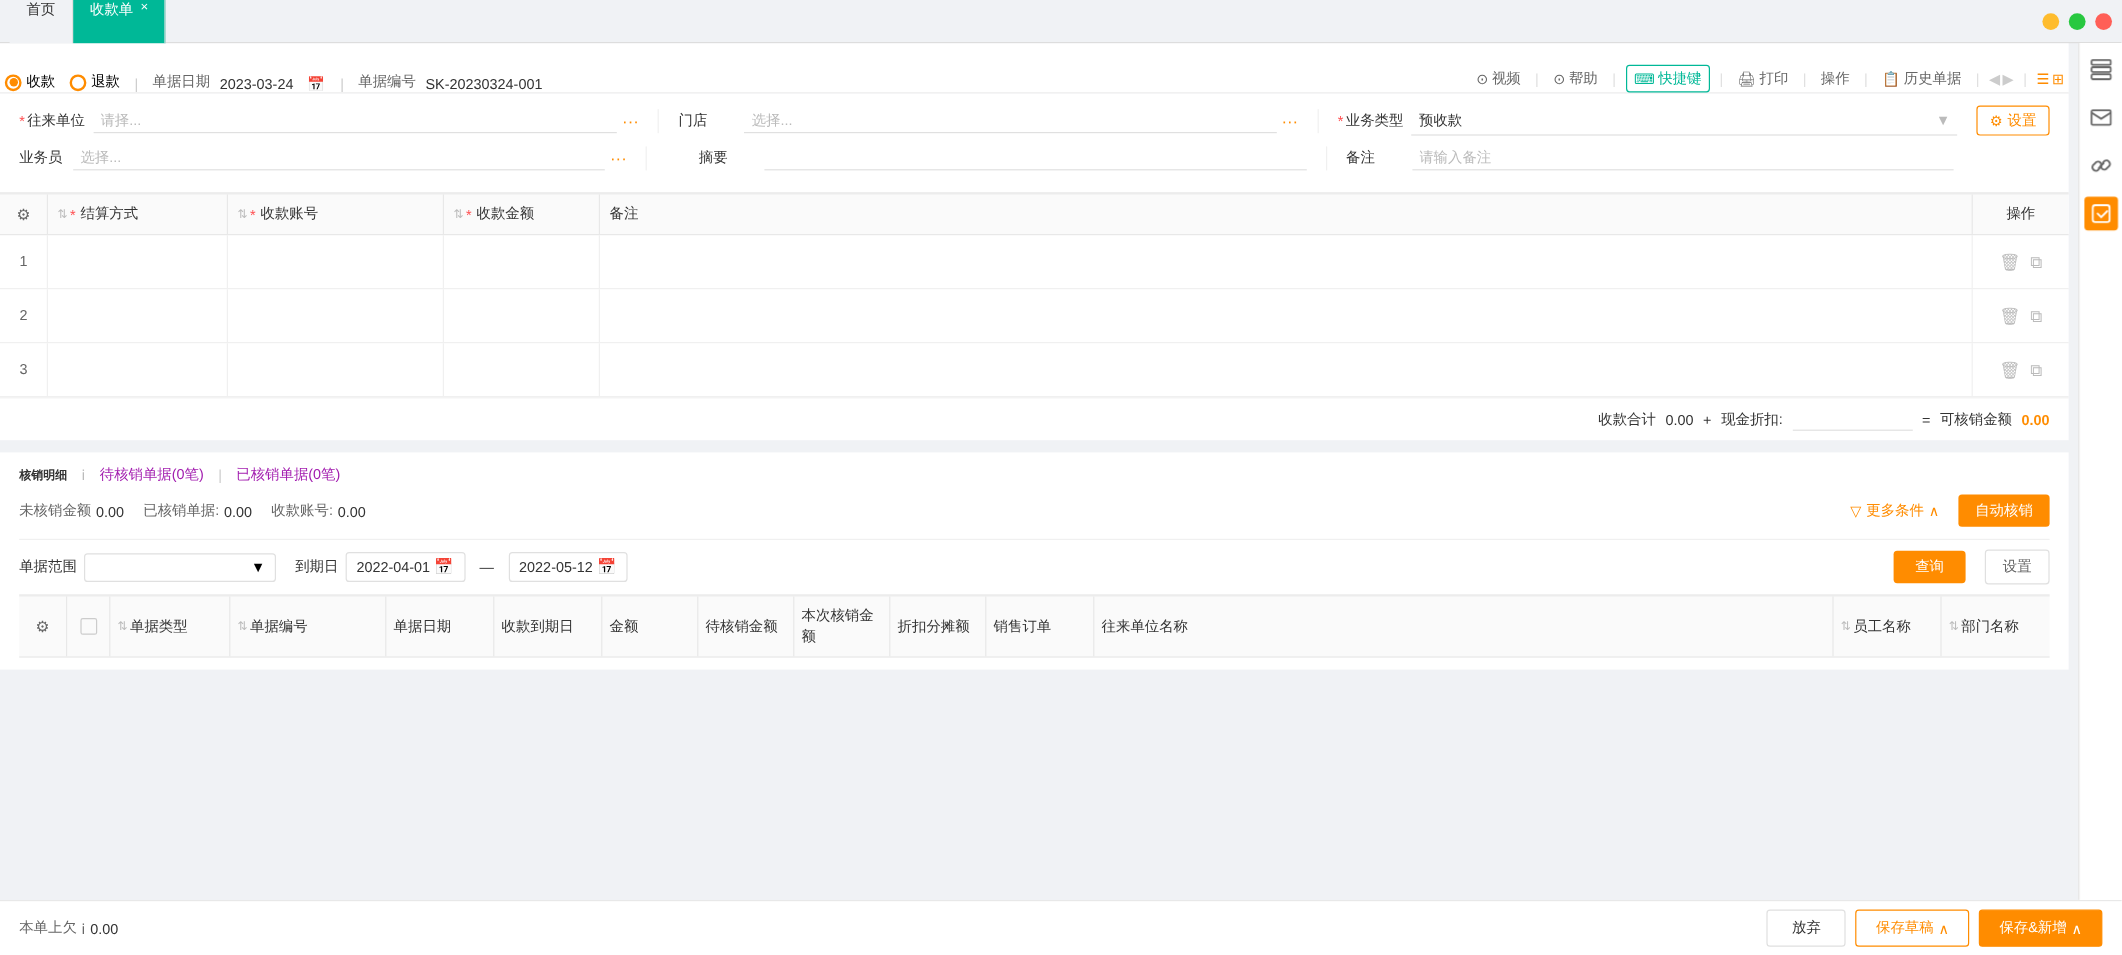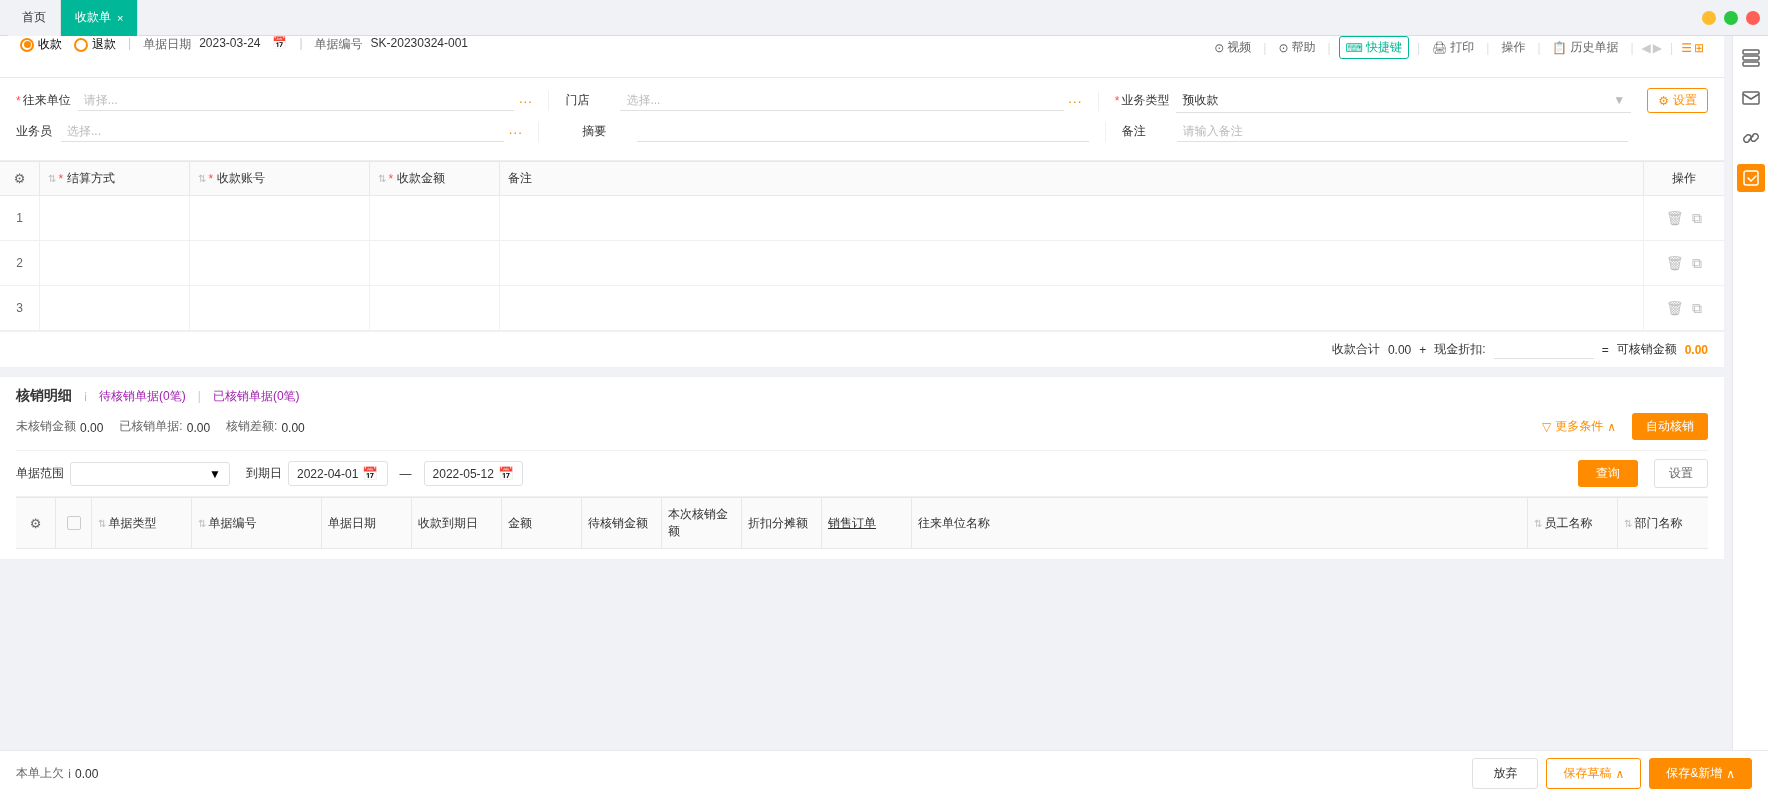--- a/index.html
+++ b/index.html
@@ -4,36 +4,36 @@
   <style>
     * { box-sizing: border-box; margin: 0; padding: 0; font-family: 'Microsoft YaHei', Arial, sans-serif; font-size: 12px; }
     body { background: #f0f2f5; width: 1768px; height: 796px; overflow: hidden; }
 
     
     .tab-bar {
       display: flex; align-items: center; background: #f0f2f5; height: 36px;
       border-bottom: 1px solid #ddd; padding: 0 8px;
     }
     .tab-item {
-      display: flex; align-items: center; padding: 0 14px; height: 36px;
+      display: flex; align-items: flex-start; padding: 0 14px; height: 36px;
       cursor: pointer; font-size: 13px; color: #333; border-right: 1px solid #e0e0e0;
     }
     .tab-item.home { background: #f0f2f5; color: #333; }
     .tab-item.active { background: #00b897; color: #fff; }
     .tab-close { margin-left: 6px; color: #fff; font-size: 11px; cursor: pointer; }
     .window-controls { margin-left: auto; display: flex; gap: 8px; }
     .win-btn { width: 14px; height: 14px; border-radius: 50%; cursor: pointer; display: inline-block; }
     .win-close { background: #ff5f57; }
     .win-min { background: #febc2e; }
     .win-max { background: #28c840; }
 
     
     .toolbar {
       background: #fff; border-bottom: 1px solid #e8e8e8;
-      display: flex; align-items: flex-start; padding: 0 20px; height: 42px; gap: 8px;
+      display: flex; align-items: flex-end; padding: 0 4px; height: 42px; gap: 8px;
     }
     .radio-group { display: flex; align-items: center; gap: 12px; }
     .radio-item { display: flex; align-items: center; gap: 4px; cursor: pointer; }
     .radio-dot { width: 14px; height: 14px; border-radius: 50%; border: 2px solid #ff8c00; display: flex; align-items: center; justify-content: center; }
     .radio-dot.active::after { content: ''; width: 7px; height: 7px; border-radius: 50%; background: #ff8c00; display: block; }
     .toolbar-label { color: #666; }
     .toolbar-value { color: #333; font-weight: 500; }
     .date-icon { color: #ff8c00; margin-left: 4px; cursor: pointer; }
     .toolbar-sep { color: #ccc; margin: 0 4px; }
     .right-tools { margin-left: auto; display: flex; align-items: center; gap: 8px; color: #666; }
@@ -94,21 +94,21 @@
     .summary-value { color: #333; }
     .summary-orange { color: #ff8c00; font-weight: 600; }
     .summary-input { border: none; border-bottom: 1px solid #e0e0e0; width: 100px; text-align: right; outline: none; padding: 2px 4px; }
 
     
     .section-sep { height: 10px; background: #f0f2f5; }
 
     
     .verif-area { background: #fff; padding: 10px 16px; }
     .verif-header { display: flex; align-items: center; gap: 12px; margin-bottom: 8px; }
-    .verif-title { font-size: 14px; font-weight: 600; color: #333; }
+    .verif-title { font-size: 10px; font-weight: 600; color: #333; }
     .verif-info-icon { color: #bbb; cursor: pointer; }
     .verif-tab { color: #a21caf; cursor: pointer; font-size: 12px; }
     .verif-tab-sep { color: #ccc; }
     .verif-stats { display: flex; align-items: center; gap: 16px; margin-bottom: 10px; }
     .stat-item { display: flex; align-items: flex-end; gap: 4px; color: #666; }
     .stat-value { color: #333; }
     .more-conditions { display: flex; align-items: center; gap: 4px; color: #ff8c00; cursor: pointer; margin-left: auto; }
     .auto-btn { background: #ff8c00; color: #fff; border: none; border-radius: 3px; padding: 5px 14px; cursor: pointer; }
 
     
@@ -132,21 +132,21 @@
     .lcol-gear { width: 40px; justify-content: center; }
     .lcol-check { width: 36px; justify-content: center; }
     .lcol-type { width: 100px; }
     .lcol-num { width: 130px; }
     .lcol-date { width: 90px; }
     .lcol-recdate { width: 90px; }
     .lcol-amount { width: 80px; }
     .lcol-pending { width: 80px; }
     .lcol-verif { width: 80px; }
     .lcol-discount { width: 80px; }
-    .lcol-sales { width: 90px; text-decoration: underline; }
+    .lcol-sales { width: 90px; }
     .lcol-partner { flex: 1; }
     .lcol-staff { width: 90px; }
     .lcol-dept { width: 90px; }
 
     
     .bottom-bar {
       background: #fff; border-top: 1px solid #e8e8e8;
       display: flex; align-items: center; padding: 8px 16px; gap: 8px;
       position: fixed; bottom: 0; left: 0; right: 0; height: 46px;
     }
@@ -398,21 +398,21 @@
   <div class="verif-stats">
     <div class="stat-item">
       <span>未核销金额</span>
       <span class="stat-value">0.00</span>
     </div>
     <div class="stat-item">
       <span>已核销单据:</span>
       <span class="stat-value">0.00</span>
     </div>
     <div class="stat-item">
-      <span>核销差额:</span>
+      <span>收款账号:</span>
       <span class="stat-value">0.00</span>
     </div>
     <div class="more-conditions">
       <span>▽</span>
       <span>更多条件</span>
       <span>∧</span>
     </div>
     <button class="auto-btn">自动核销</button>
   </div>
 

